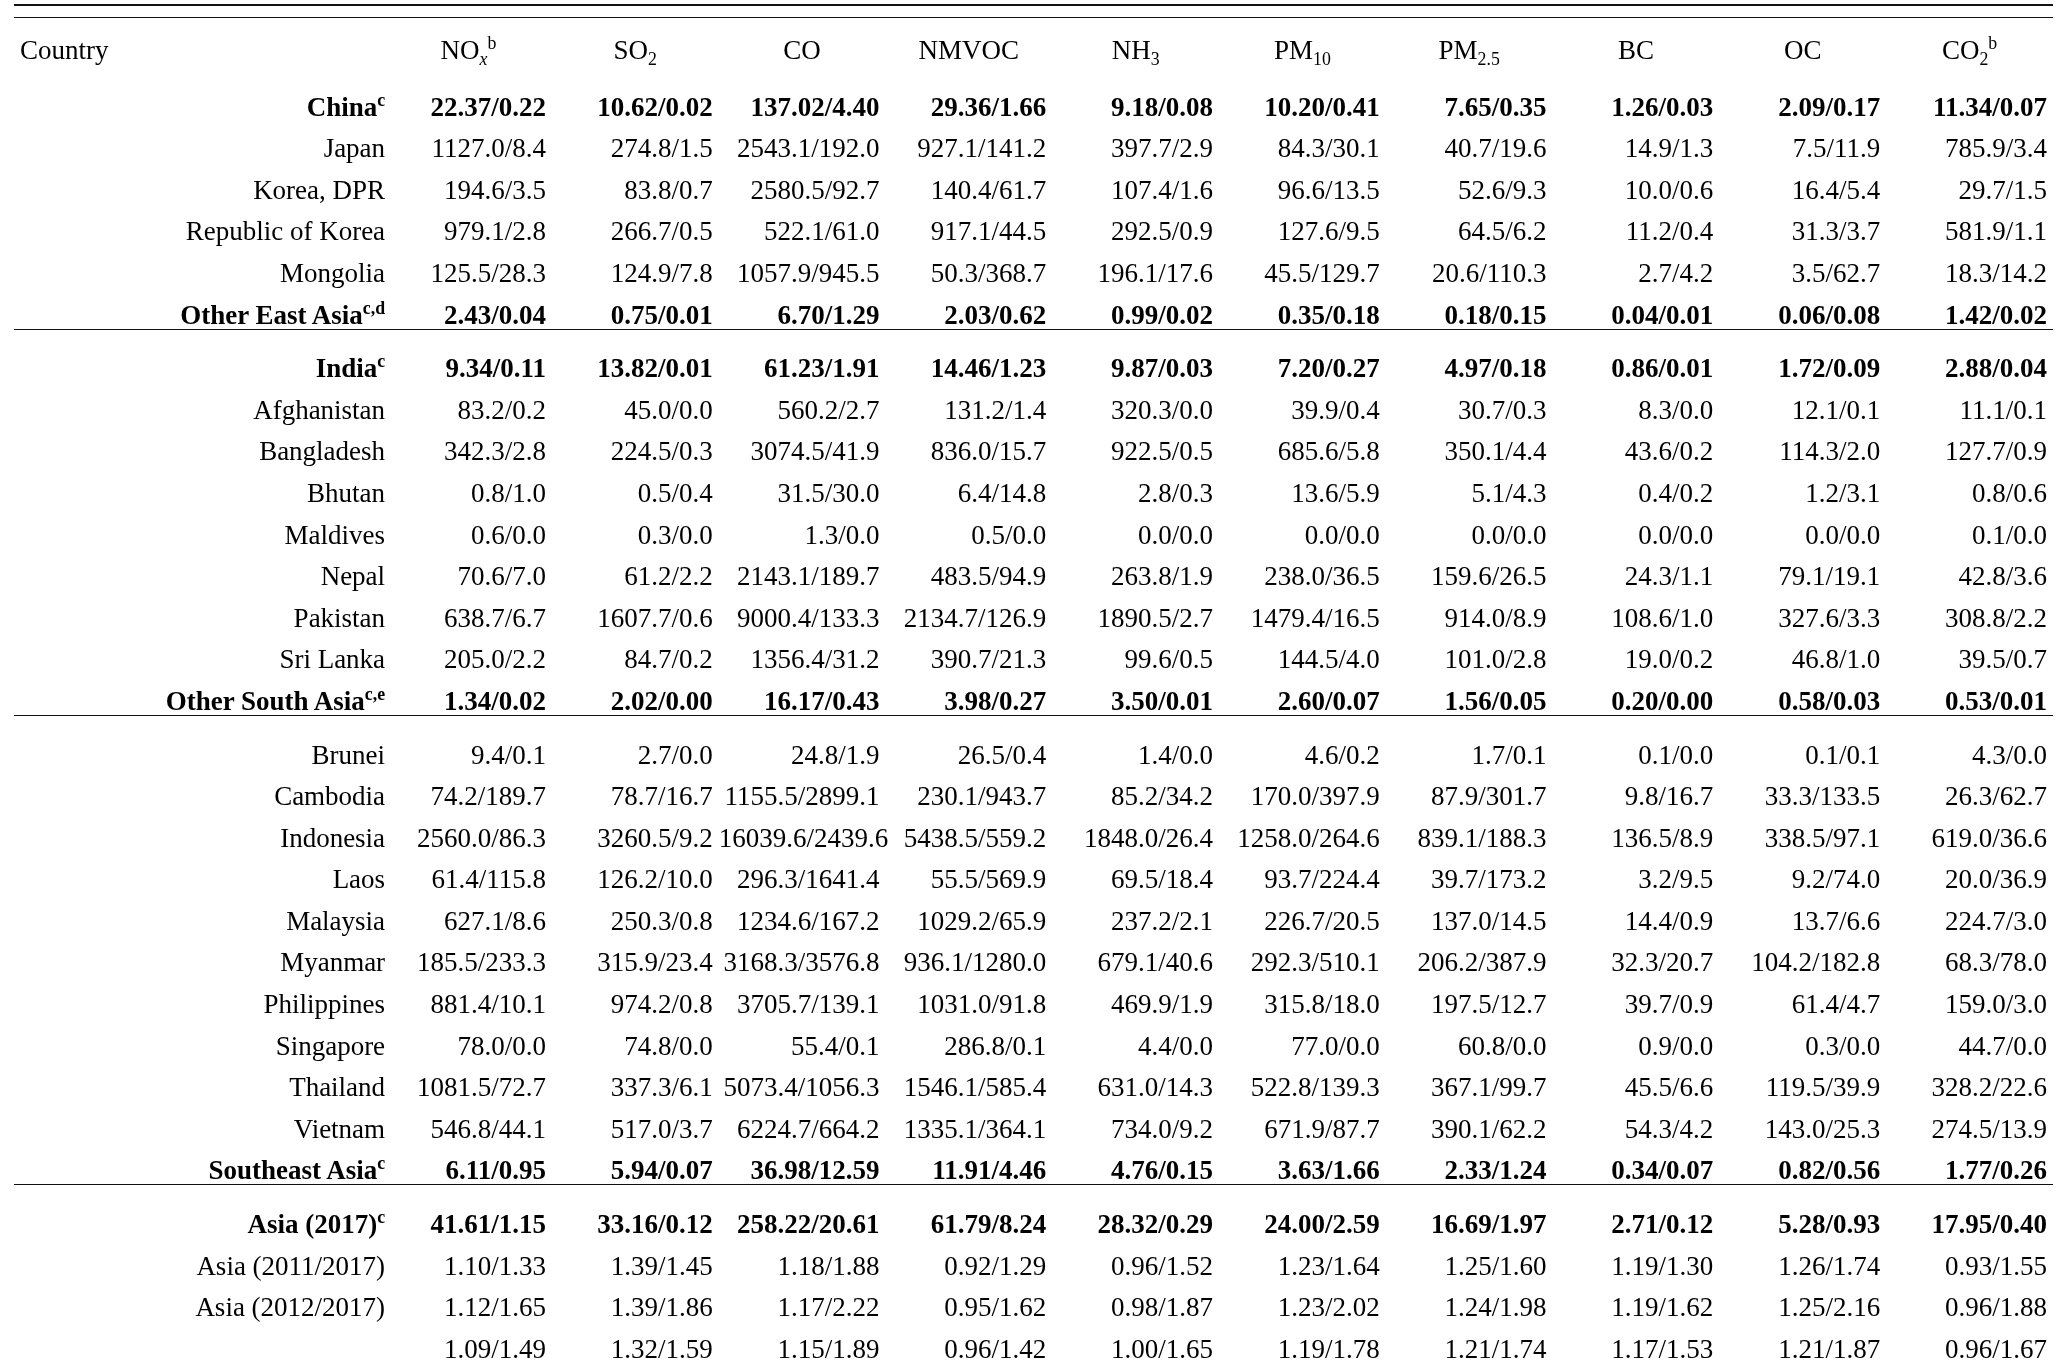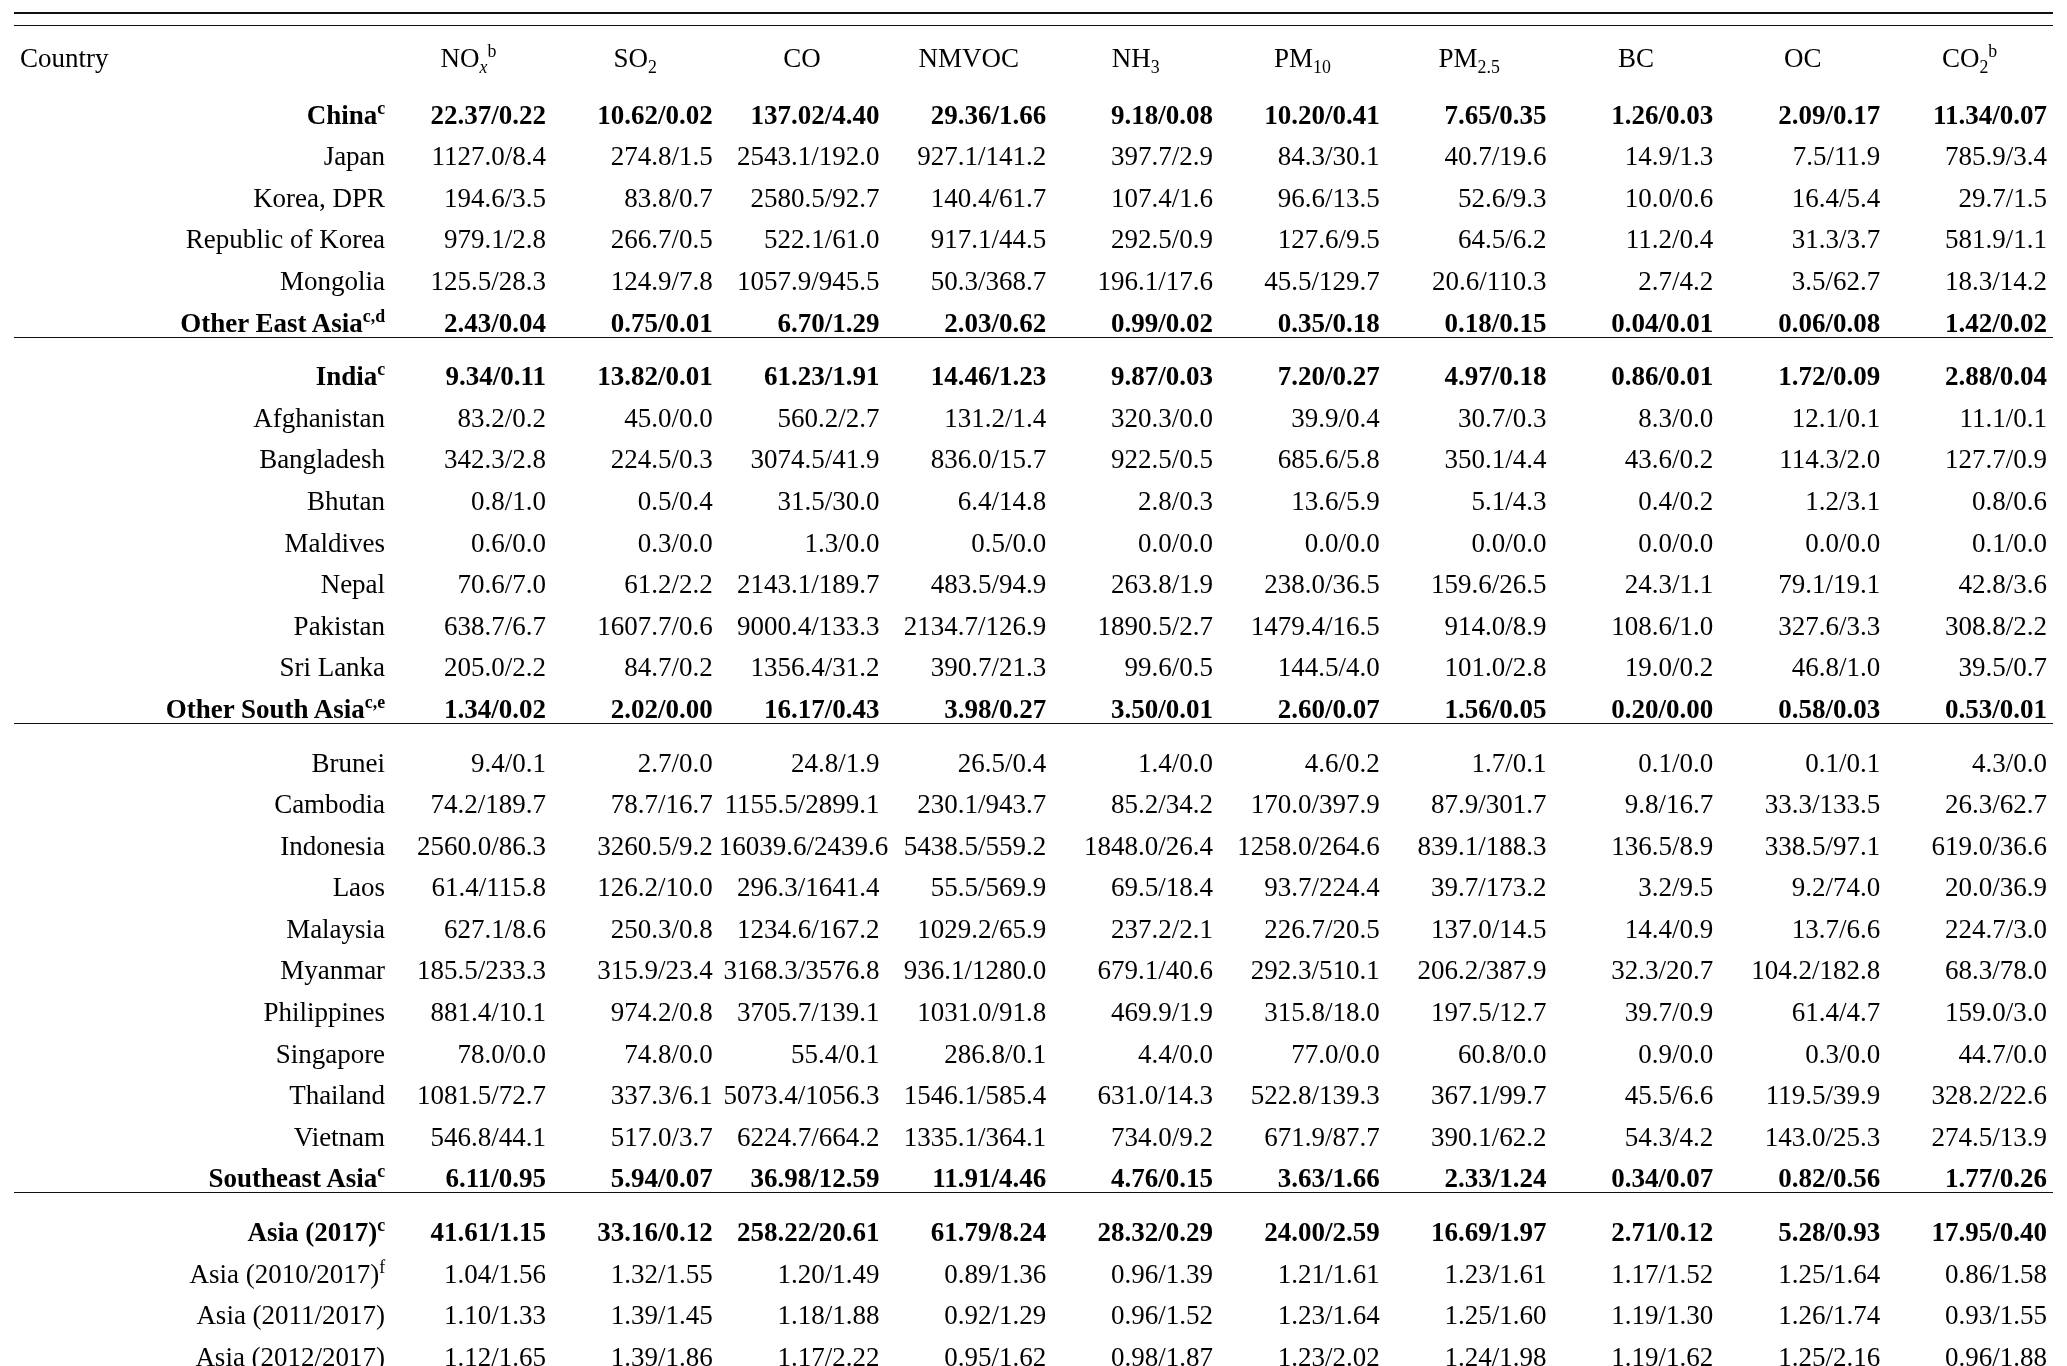--- a/index.html
+++ b/index.html
@@ -12,21 +12,21 @@
     width: 2067px;
     height: 1366px;
     font-family: "Liberation Serif", "DejaVu Serif", serif;
     color: #000000;
     overflow: hidden;
   }
   #table-wrap {
     width: 2067px;
     height: 1204px;
     box-sizing: border-box;
-    padding: 12px 14px;
+    padding: 4px 14px;
   }
   table.emissions {
     width: 100%;
     border-collapse: collapse;
     table-layout: fixed;
     font-size: 26.5px;
     line-height: 1.0;
   }
   table.emissions col.c-country { width: 18.2%; }
   table.emissions col.c-num     { width: 8.18%; }
@@ -488,33 +488,20 @@
           <td class="num">258.22/20.61</td>
           <td class="num">61.79/8.24</td>
           <td class="num">28.32/0.29</td>
           <td class="num">24.00/2.59</td>
           <td class="num">16.69/1.97</td>
           <td class="num">2.71/0.12</td>
           <td class="num">5.28/0.93</td>
           <td class="num">17.95/0.40</td>
         </tr>
         <tr class="data-row">
-          <td class="country"><span>Asia (2010/2017)</span><sup>f</sup></td>
-          <td class="num">1.04/1.56</td>
-          <td class="num">1.32/1.55</td>
-          <td class="num">1.20/1.49</td>
-          <td class="num">0.89/1.36</td>
-          <td class="num">0.96/1.39</td>
-          <td class="num">1.21/1.61</td>
-          <td class="num">1.23/1.61</td>
-          <td class="num">1.17/1.52</td>
-          <td class="num">1.25/1.64</td>
-          <td class="num">0.86/1.58</td>
-        </tr>
-        <tr class="data-row">
           <td class="country"><span>Asia (2011/2017)</span></td>
           <td class="num">1.10/1.33</td>
           <td class="num">1.39/1.45</td>
           <td class="num">1.18/1.88</td>
           <td class="num">0.92/1.29</td>
           <td class="num">0.96/1.52</td>
           <td class="num">1.23/1.64</td>
           <td class="num">1.25/1.60</td>
           <td class="num">1.19/1.30</td>
           <td class="num">1.26/1.74</td>

